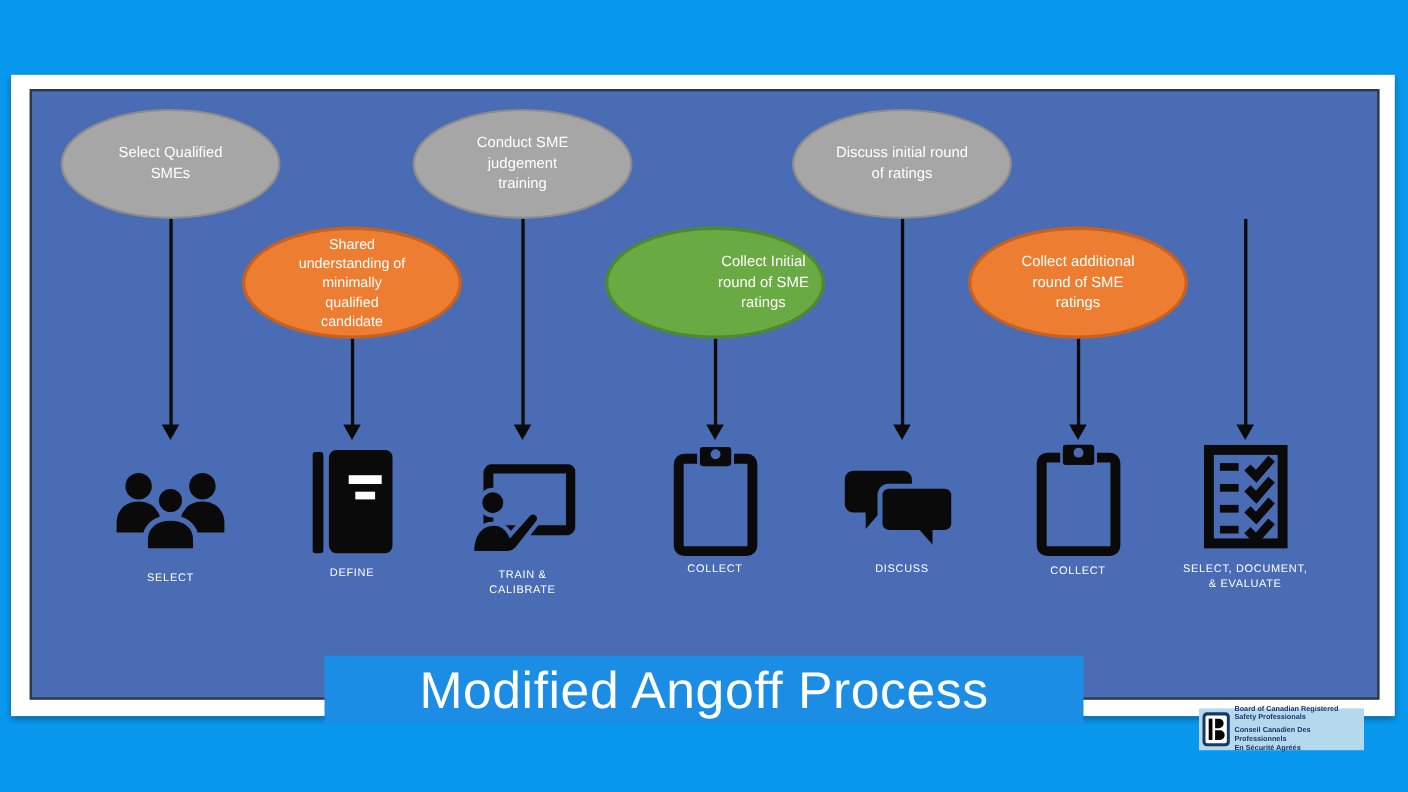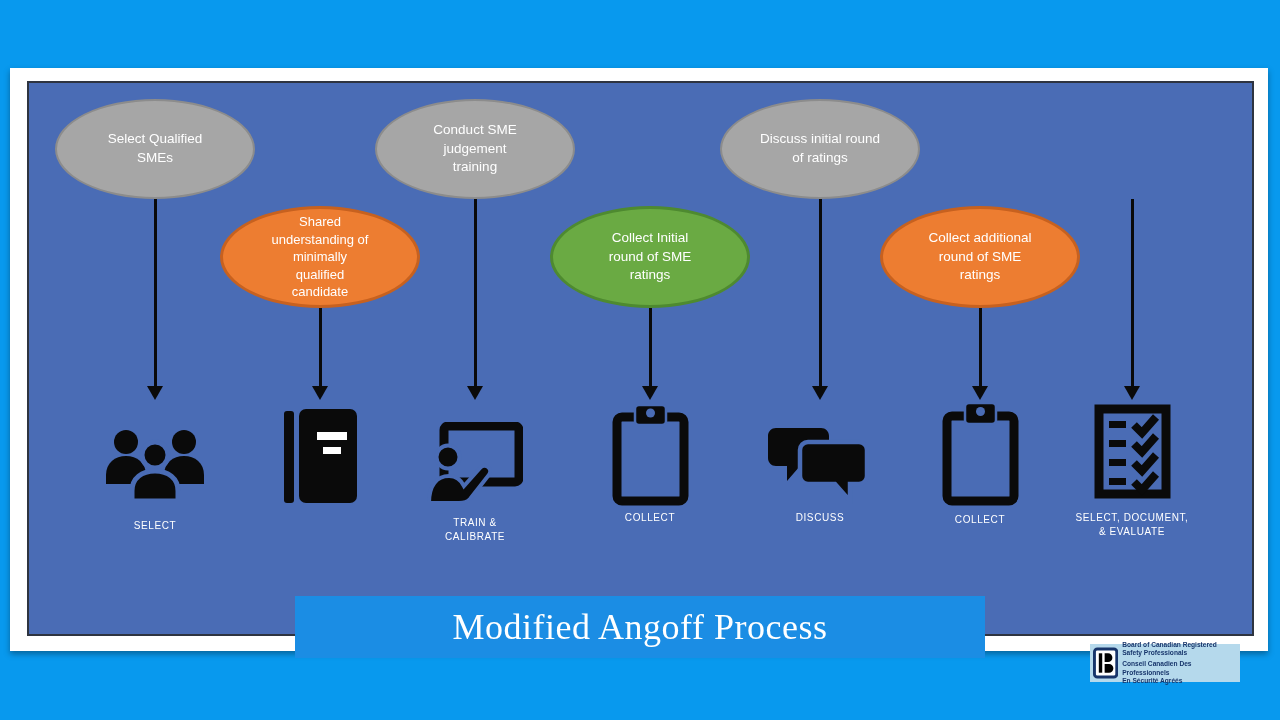--- a/index.html
+++ b/index.html
@@ -21,21 +21,21 @@
   .c1{left:55px} .c2{left:220px} .c3{left:375px} .c4{left:550px}
   .c5{left:720px} .c6{left:880px} .c7{left:1032px}
 
   .bubble { position:absolute; left:0; width:200px; border-radius:50%;
             display:flex; align-items:center; justify-content:center;
             text-align:center; color:var(--text-white); font-size:13.5px; line-height:1.4; }
   .r1 { top:99px;  height:100px; }
   .r2 { top:206px; height:102px; }
   .gray   { background:var(--bubble-gray);   border:2px solid var(--bubble-gray-border); }
   .orange { background:var(--bubble-orange); border:3px solid var(--bubble-orange-border); }
-  .green  { background:var(--bubble-green);  border:3px solid var(--bubble-green-border); }
+  .green  { background:var(--bubble-green);  border:3px solid var(--bubble-green-border);justify-content:flex-end; }
   .bubble-text { display:block; } .w104{max-width:104px} .w100{max-width:100px}
   .w106{max-width:106px} .w122{max-width:122px} .w105{max-width:105px} .w110{max-width:110px}
   .c2 .bubble-text{font-size:13px; line-height:1.35;text-align:center;}
 
   
   .arrow { position:absolute; left:0; width:200px; }
   .arrow .line { position:absolute; left:99px; width:2.5px; background:var(--icon-black); }
   .arrow .head { position:absolute; left:92px; top:386px; width:0; height:0;
                  border-left:8px solid transparent; border-right:8px solid transparent;
                  border-top:14px solid var(--icon-black); }
@@ -57,21 +57,21 @@
            color:var(--text-white); font-size:10px; letter-spacing:.6px; line-height:1.38; }
   .c1 .label{top:519px} .c2 .label{top:515px} .c3 .label{top:516px} .c6 .label{top:513px}
   .label-inner { display:inline-block; }
   .c3 .label-inner { max-width:95px; }
   .c7 .label-inner { max-width:122px; }
 
   
   .banner { position:absolute; left:295px; top:596px; width:690px; height:62px;
             background:var(--banner-bg); display:flex; align-items:center; justify-content:center;
             z-index:5; }
-  .banner-title { color:var(--text-white); font-size:36px; letter-spacing:.5px; white-space:nowrap;font-family:Liberation Serif, serif; }
+  .banner-title { color:var(--text-white); font-size:47px; letter-spacing:.5px; white-space:nowrap; }
 
   
   .logo-box { position:absolute; left:1090px; top:644px; width:150px; height:38px;
               background:var(--logo-bg); z-index:6; display:flex; align-items:center;
               padding:2px 3px; gap:4px; }
   .logo-text { color:var(--logo-navy); font-size:6.6px; font-weight:bold; line-height:1.25; }
   .logo-text .grp { margin-bottom:3px; }
   .logo-text .grp:last-child { margin-bottom:0; }
 </style>
 </head>
@@ -111,20 +111,21 @@
         <div class="head"></div>
       </div>
     <div class="icon">
       <svg width="73" height="96" viewBox="0 0 73 96">
         <rect class="ink" x="0" y="2" width="10" height="92" rx="3"></rect>
         <rect class="ink" x="15" y="0" width="58" height="94" rx="7"></rect>
         <rect class="paper" x="33" y="23" width="30" height="8"></rect>
         <rect class="paper" x="39" y="38" width="18" height="7"></rect>
       </svg>
     </div>
+    <div class="label"><span class="label-inner">DEFINE</span></div>
   </div>
 
   <div class="col c3">
     <div class="bubble r1 gray">
       <span class="bubble-text w100">Conduct SME judgement training</span>
     </div>
     <div class="arrow a1">
         <div class="line"></div>
         <div class="head"></div>
       </div>

